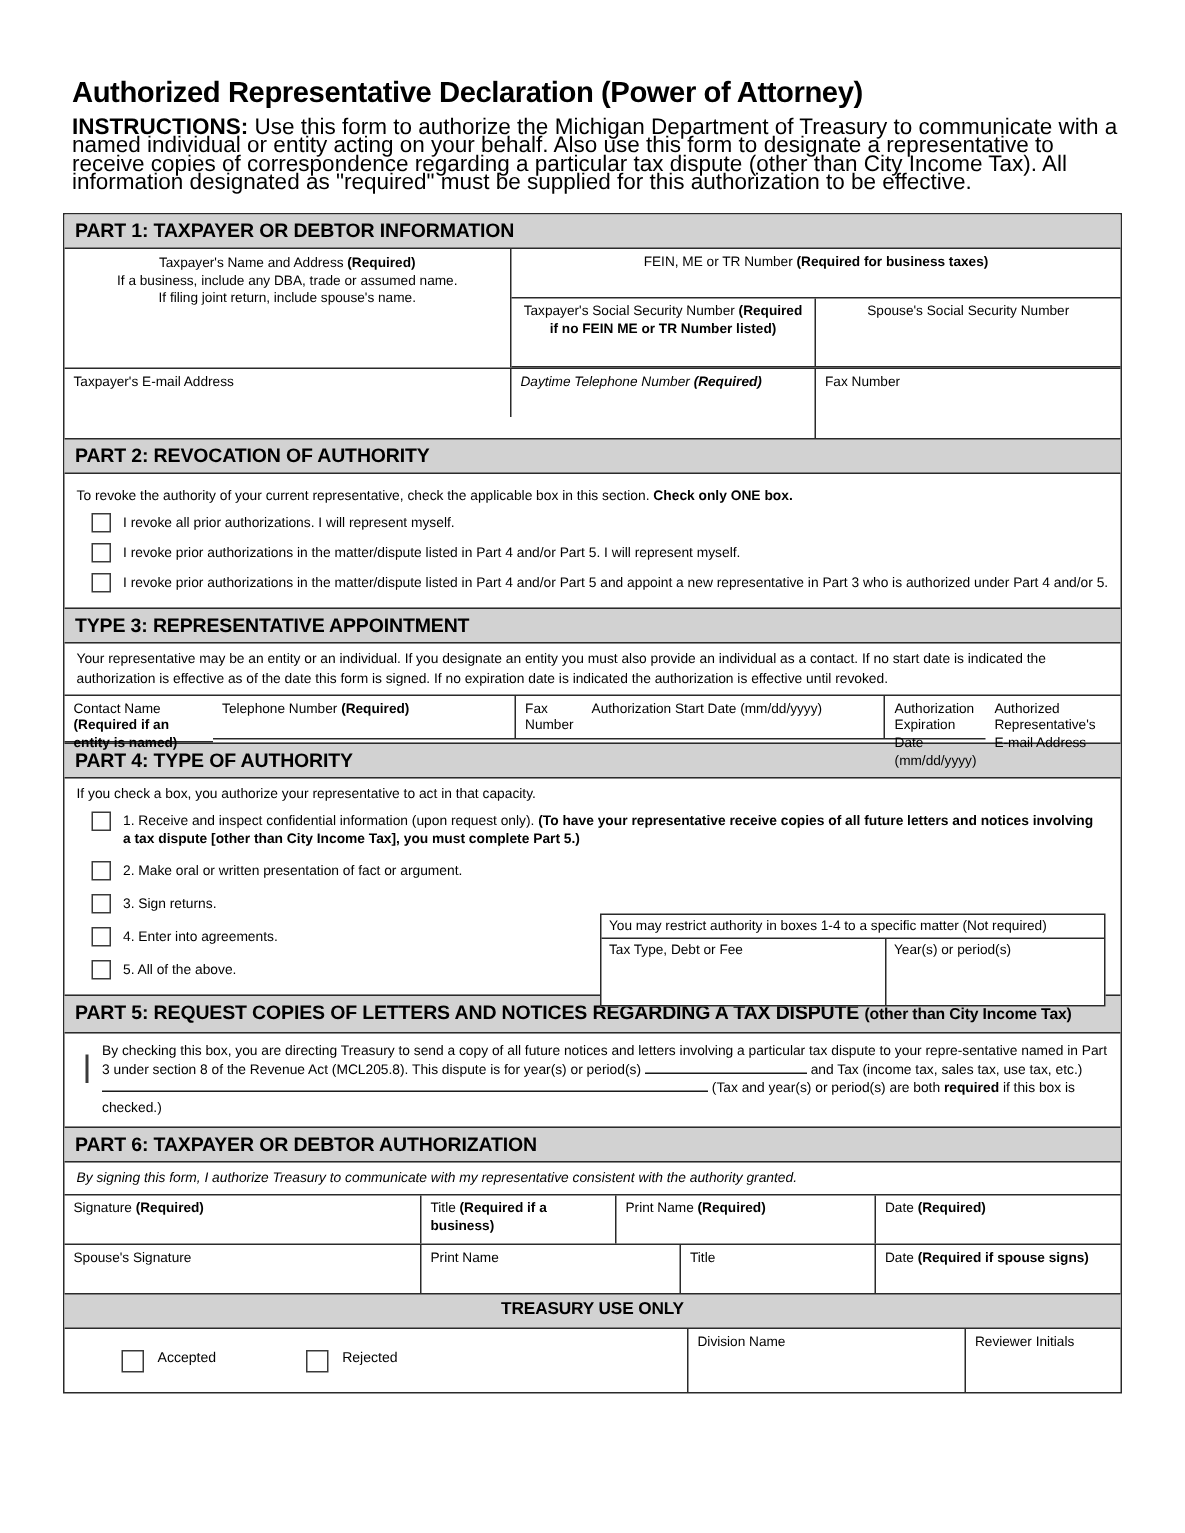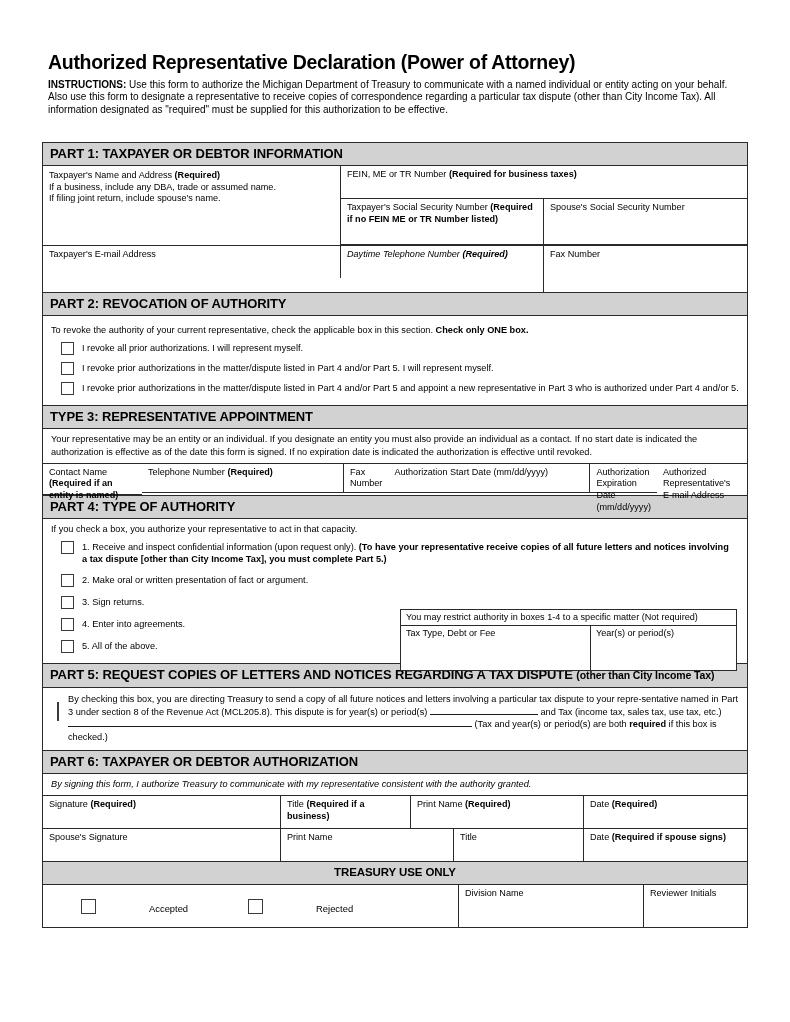--- a/index.html
+++ b/index.html
@@ -38,21 +38,21 @@
   .mast-right { text-align: right; white-space: nowrap; }
   .form-title {
     font-size: 19.5px;
     font-weight: bold;
     letter-spacing: -0.3px;
     margin-top: 9px;
     line-height: 22px;
   }
   .instructions {
     margin-top: 6px;
-    font-size: 10px;
+    font-size: 15px;
     line-height: 12.4px;
     text-align: left;
   }
   .instructions b { font-weight: bold; }
 
   .form {
     position: absolute;
     left: 42px;
     top: 142px;
     width: 706px;
@@ -89,21 +89,21 @@
     font-size: 9.1px;
     line-height: 11.6px;
     box-sizing: border-box;
     border-right: 1.1px solid #2a2a2a;
     position: relative;
   }
   .cell.last { border-right: none; }
   .cell b { font-weight: bold; }
 
   
-  .p1 { display: flex; }
+  .p1 { display: flex; text-align: center; }
   .p1-left {
     width: 298px;
     border-right: 1.1px solid #2a2a2a;
     box-sizing: border-box;
     padding: 4px 6px;
     font-size: 9.1px;
     line-height: 11.6px;
   }
   .p1-right { flex: 1; display: flex; flex-direction: column; }
   .p1-r1 { height: 32px; border-bottom: 1.1px solid #2a2a2a; }
@@ -208,21 +208,21 @@
   .tu-row { display: flex; height: 42px; }
   .tu-left {
     width: 416px;
     border-right: 1.1px solid #2a2a2a;
     box-sizing: border-box;
     display: flex;
     align-items: center;
     padding-left: 38px;
     font-size: 9.4px;
   }
-  .tu-opt { display: flex; align-items: flex-end; margin-right: 60px; gap: 44px; }
+  .tu-opt { display: flex; align-items: flex-start; margin-right: 60px; }
   .tu-opt .lbl { padding-left: 9px; }
   .tu-mid { width: 185px; border-right: 1.1px solid #2a2a2a; box-sizing: border-box; padding: 3px 6px; font-size: 9.1px; }
   .tu-right { flex: 1; padding: 3px 6px; font-size: 9.1px; box-sizing: border-box; }
 </style>
 </head>
 <body>
 
 <div class="page">
 
   <div class="masthead">

